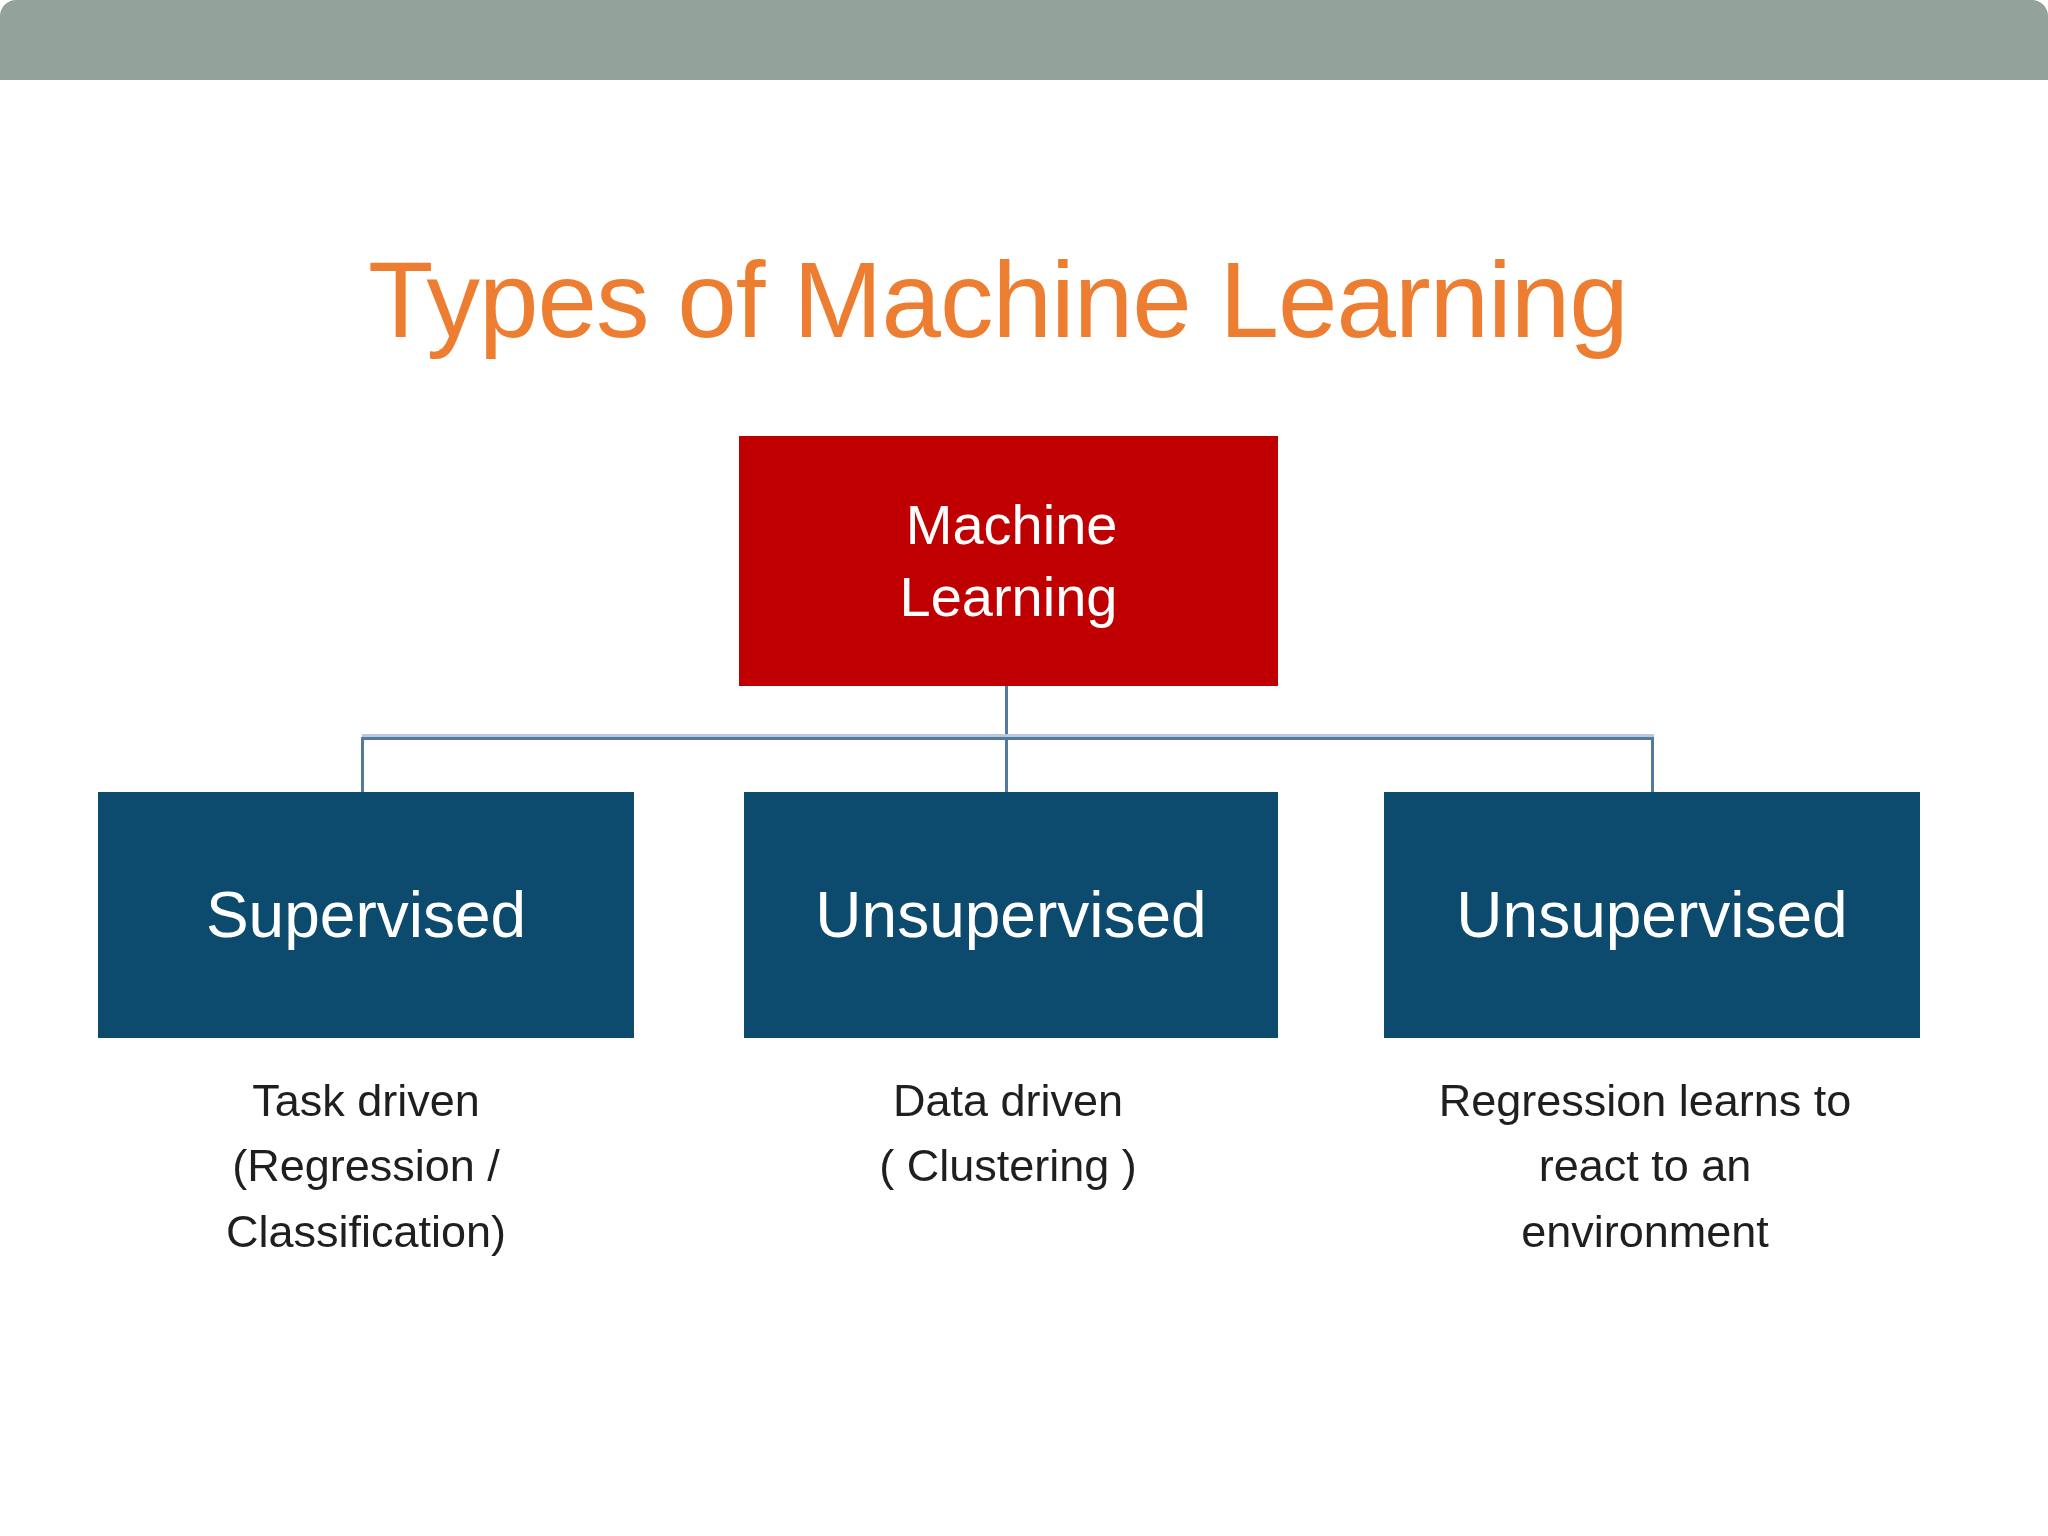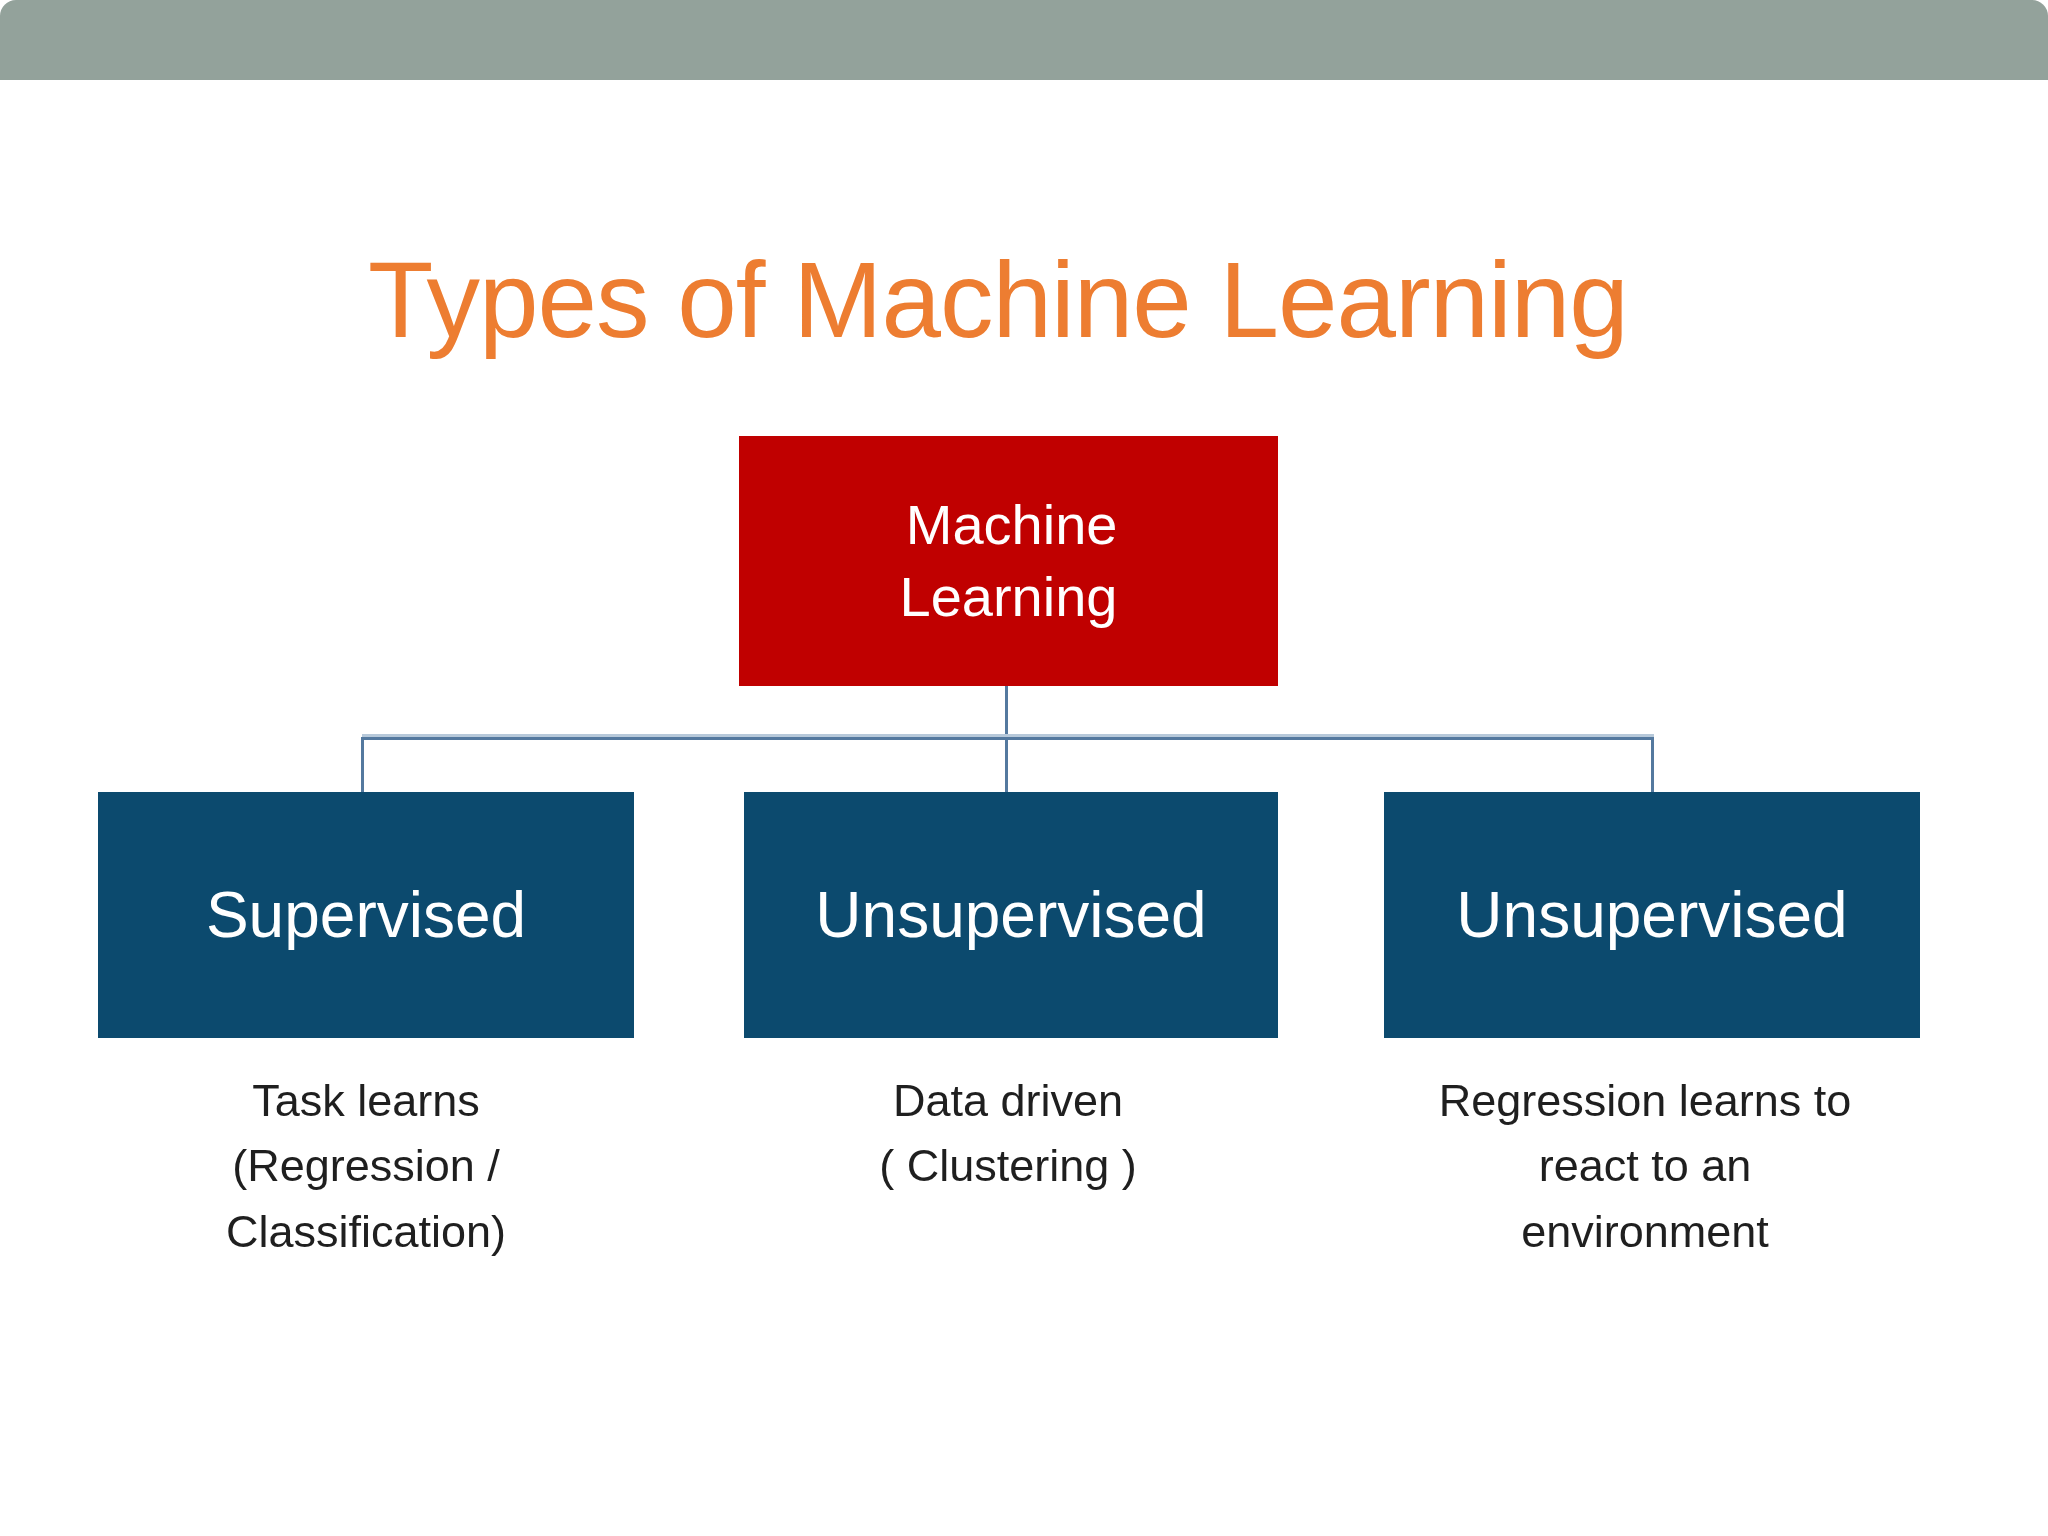--- a/index.html
+++ b/index.html
@@ -111,21 +111,21 @@
   </div>
 
   <div class="node branch-node branch-2">
     <span>Unsupervised</span>
   </div>
 
   <div class="node branch-node branch-3">
     <span>Unsupervised</span>
   </div>
 
-  <div class="caption caption-1">Task learns
+  <div class="caption caption-1">Task driven
 (Regression /
 Classification)</div>
 
   <div class="caption caption-2">Data driven
 ( Clustering )</div>
 
   <div class="caption caption-3">Regression learns to
 react to an
 environment</div>
 

